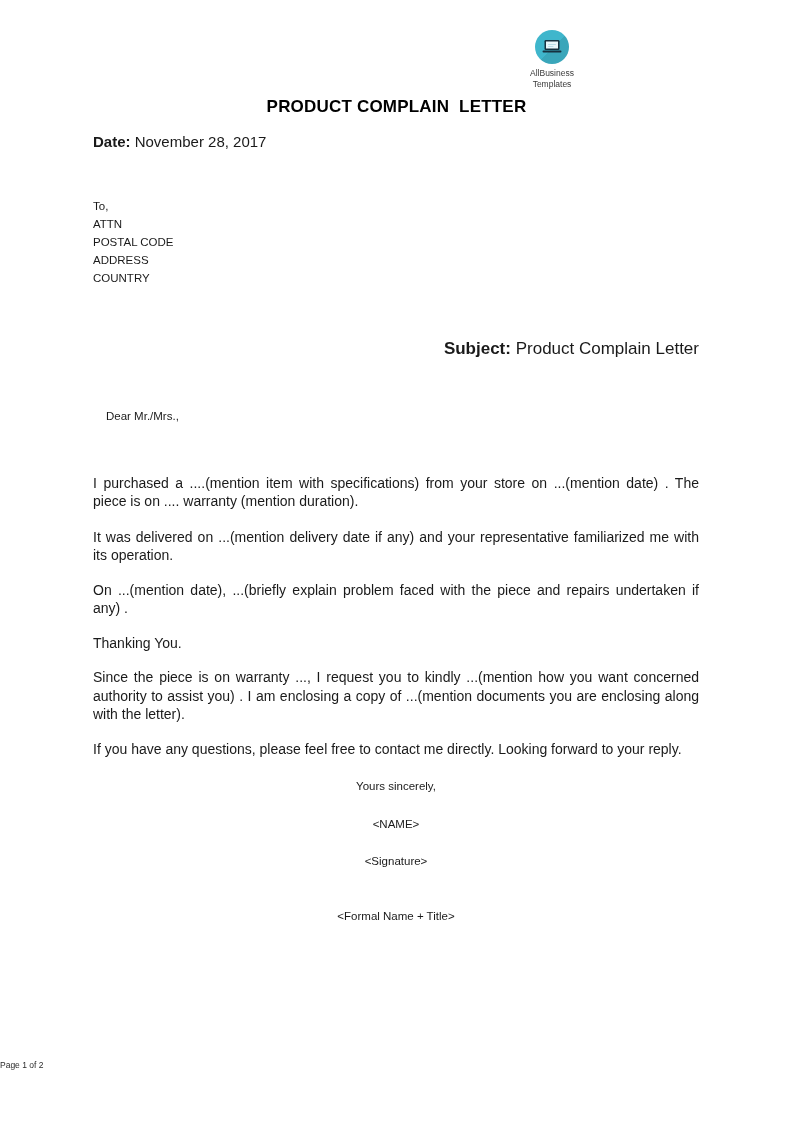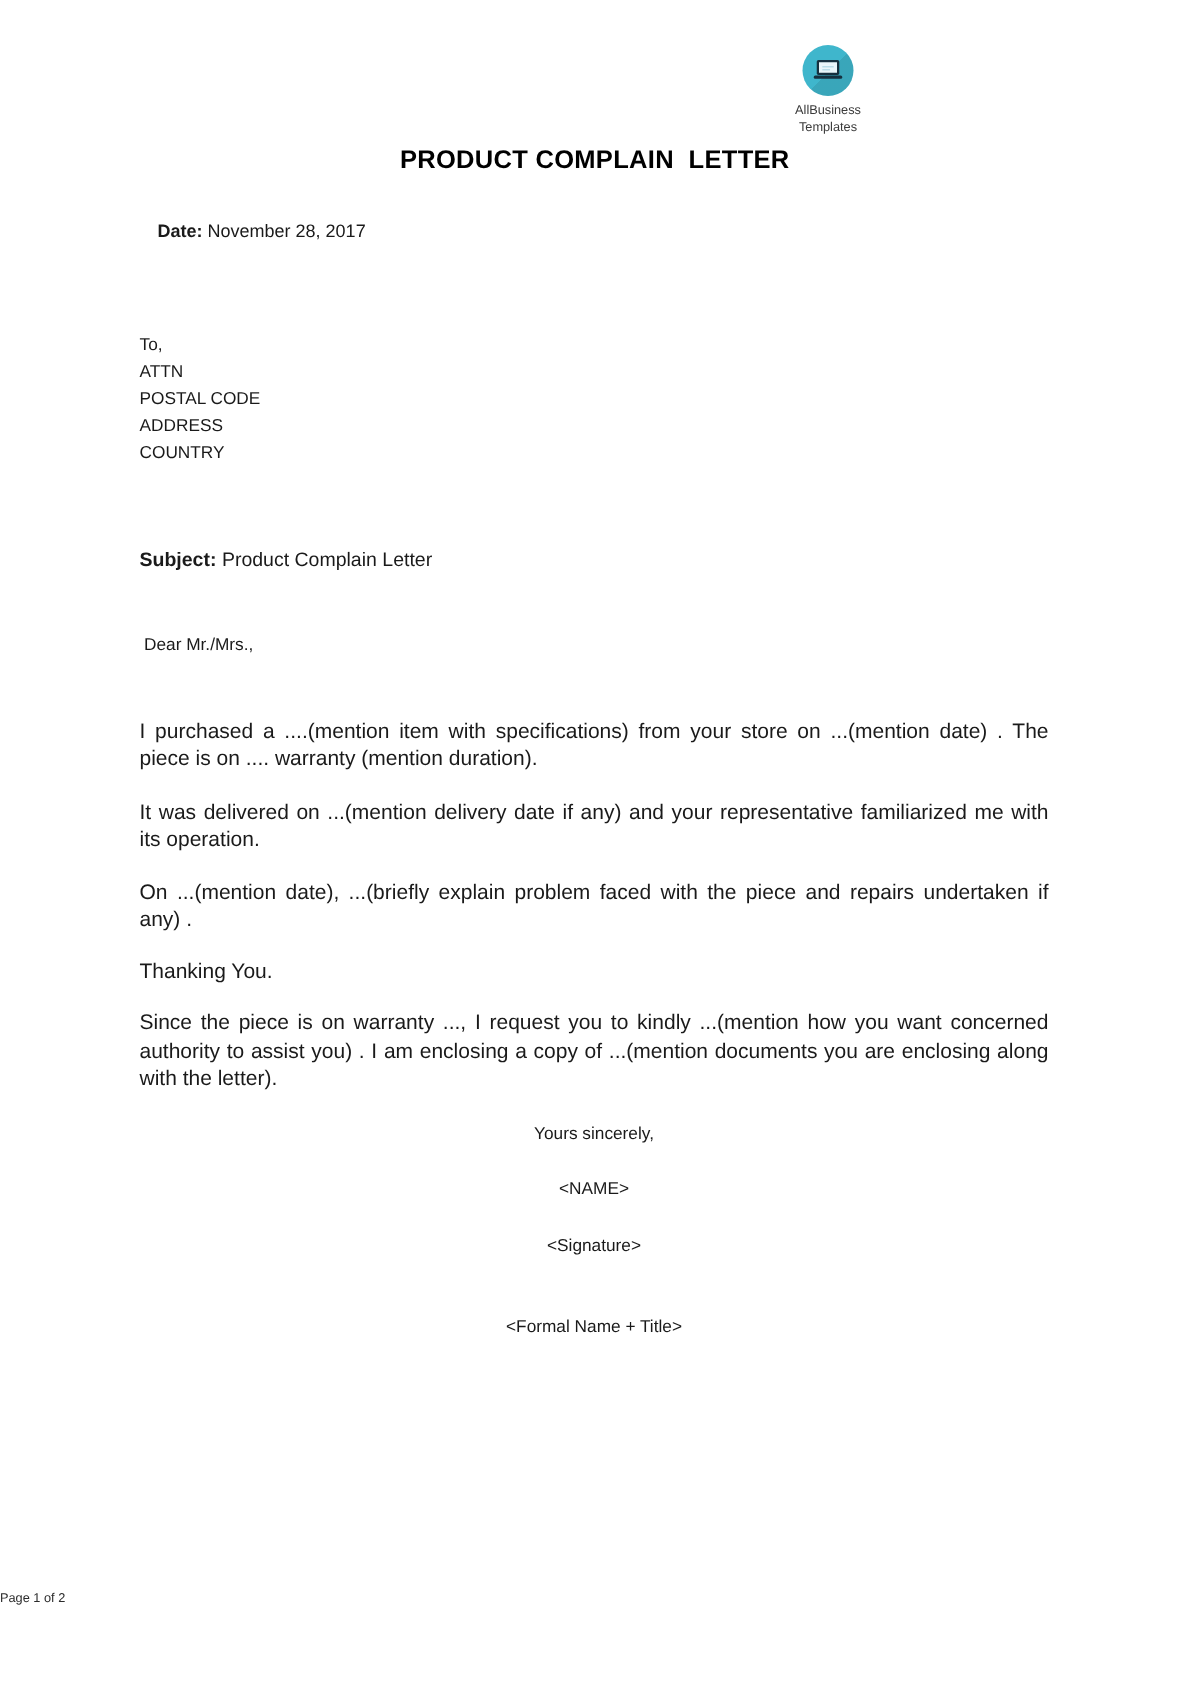--- a/index.html
+++ b/index.html
@@ -84,41 +84,42 @@
     position: absolute;
     left: 93px;
     top: 133px;
     width: 606px;
     font-size: 11.5px;
     line-height: 18.5px;
     color: #1a1a1a;
   }
 
   .line-date {
-    margin: 12px;
-    font-size: 12px;
+    margin: 0;
+    font-size: 15px;
   }
   .label-bold { font-weight: bold; }
 
   .addr-block {
     margin: 0;
     padding-top: 45px;
     font-size: 11.5px;
     line-height: 18px;
   }
   .addr-block .addr-line { display: block; }
 
   .subject-line {
     margin: 0;
     padding-top: 53px;
-    font-size: 13px;
+    font-size: 17px;
+    text-align: right;
   }
 
   .salutation {
-    margin: 3px;
+    margin: 13px;
     padding-top: 36px;
     font-size: 11.5px;
   }
 
   .para {
     margin: 0;
     padding-top: 17px;
     text-align: justify;
     font-size: 14px;
     line-height: 18.5px;
@@ -182,20 +183,21 @@
 
     <p class="subject-line"><span class="label-bold">Subject:</span> <span>Product Complain Letter</span></p>
 
     <p class="salutation">Dear Mr./Mrs.,</p>
 
     <p class="para first">I purchased a ....(mention item with specifications) from your store on ...(mention date) . The piece is on .... warranty (mention duration).</p>
     <p class="para">It was delivered on ...(mention delivery date if any) and your representative familiarized me with its operation.</p>
     <p class="para tight">On ...(mention date), ...(briefly explain problem faced with the piece and repairs undertaken if any) .</p>
     <p class="para tight">Thanking You.</p>
     <p class="para tight">Since the piece is on warranty ..., I request you to kindly ...(mention how you want concerned authority to assist you) . I am enclosing a copy of ...(mention documents you are enclosing along with the letter).</p>
+    <p class="para tight">If you have any questions, please feel free to contact me directly. Looking forward to your reply.</p>
 
     <p class="sig-line">Yours sincerely,</p>
     <p class="sig-line">&lt;NAME&gt;</p>
     <p class="sig-line">&lt;Signature&gt;</p>
     <p class="sig-line gap-big">&lt;Formal Name + Title&gt;</p>
 
   </div>
 
   <div class="footer">Page 1 of 2</div>
 

